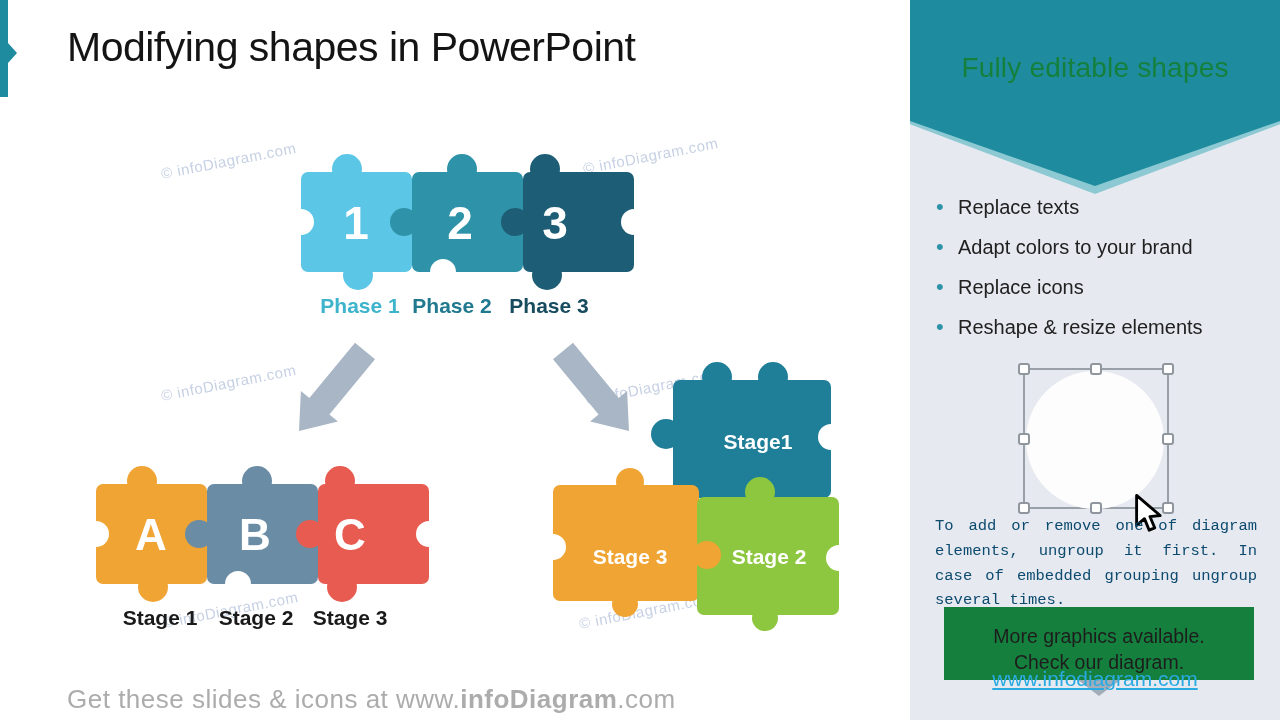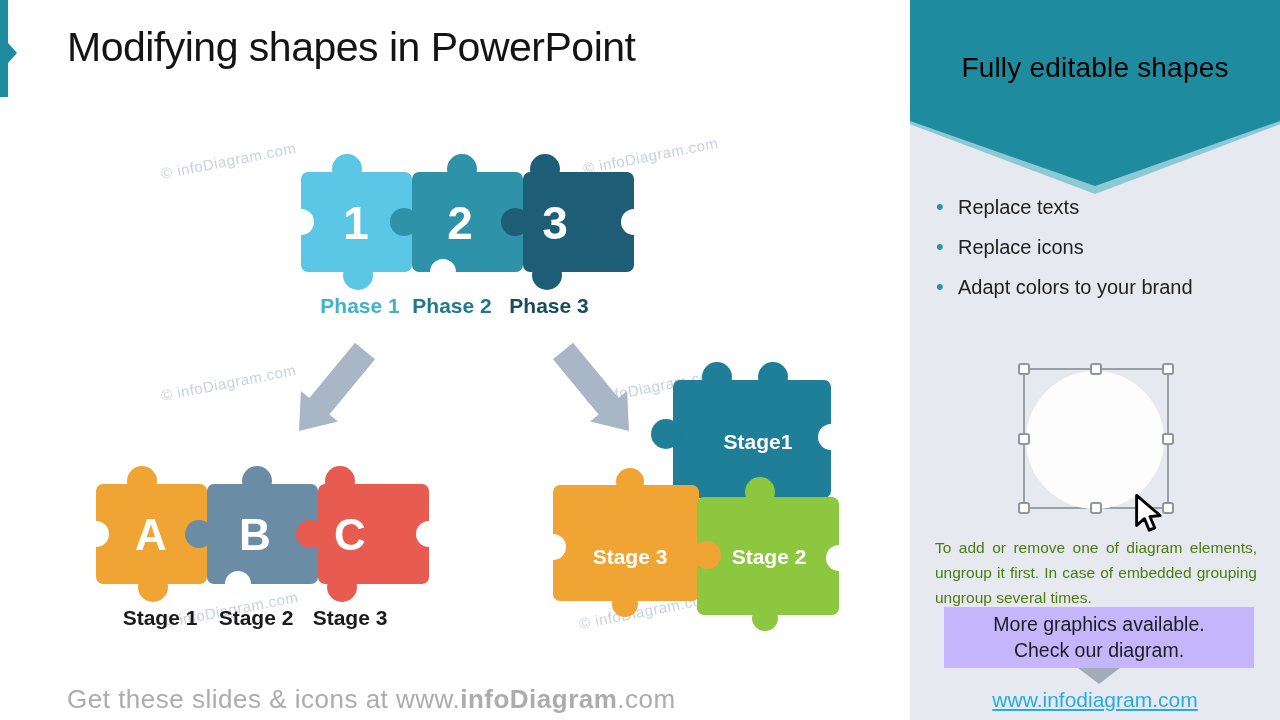--- a/index.html
+++ b/index.html
@@ -36,21 +36,21 @@
   .hdr-edge {
     position:absolute; left:0; top:0; width:100%; height:194px; background:#8cc9d3;
     clip-path:polygon(0 0,100% 0,100% 64%,50% 100%,0 64%);
   }
   .hdr-main {
     position:absolute; left:0; top:0; width:100%; height:186px; background:#1e8c9e;
     clip-path:polygon(0 0,100% 0,100% 65%,50% 100%,0 65%);
   }
   .hdr-text {
     position:absolute; left:0; top:52px; width:100%; text-align:center;
-    color:#000000; font-size:28px; font-weight:400; letter-spacing:0.2px;
+    color:#15803d; font-size:28px; font-weight:400; letter-spacing:0.2px;
   }
   .bullets { position:absolute; left:24px; top:196px; margin:0; padding:0; list-style:none; width:330px; }
   .bullets li {
     position:relative; padding-left:24px; font-size:20px; color:#212121; margin-bottom:17px; line-height:23px;
   }
   .bullets li::before { content:"\2022"; position:absolute; left:2px; top:-1px; color:#2e93a8; font-size:22px; }
 
   .selbox {
     position:absolute; left:113px; top:368px; width:146px; height:141px;
     border:2px solid #99a0a8; box-sizing:border-box;
@@ -63,33 +63,33 @@
     position:absolute; width:12px; height:12px; background:#ffffff;
     border:2px solid #8f969e; border-radius:3px; box-sizing:border-box;
   }
   .hd.nw{left:-7px;top:-7px}.hd.n{left:calc(50% - 6px);top:-7px}.hd.ne{right:-7px;top:-7px}
   .hd.w{left:-7px;top:calc(50% - 6px)}.hd.e{right:-7px;top:calc(50% - 6px)}
   .hd.sw{left:-7px;bottom:-7px}.hd.s{left:calc(50% - 6px);bottom:-7px}.hd.se{right:-7px;bottom:-7px}
 
   .cursor { position:absolute; left:224px; top:494px; }
 
   .note {
-    position:absolute; left:25px; top:536px; width:322px;
-    font-size:15.5px; line-height:1.6; color:#4d7c0f; text-align:justify;
+    position:absolute; left:25px; top:514px; width:322px;
+    font-size:15.5px; line-height:1.6; color:#0c4a6e; text-align:justify;font-family:Liberation Mono, monospace;
   }
   .callout {
-    position:absolute; left:34px; top:607px; width:310px; background:#c4b5fd;
-    text-align:center; font-size:19.5px; color:#1d1d1d; line-height:26px; padding:4px 0 5px 0;
+    position:absolute; left:34px; top:607px; width:310px; background:#15803d;
+    text-align:center; font-size:19.5px; color:#1d1d1d; line-height:26px; padding:16px 0 5px 0;
   }
   .callout::after {
     content:""; position:absolute; left:50%; margin-left:-21px; top:100%;
     border-style:solid; border-color:transparent; border-width:16px 21px 0 21px;
     border-top-color:#a3adba;
   }
-  .linkwrap { position:absolute; left:0; top:688px; width:100%; text-align:center; }
+  .linkwrap { position:absolute; left:0; top:667px; width:100%; text-align:center; }
   .linkwrap a { color:#29abe2; font-size:21px; text-decoration:underline; }
 
   
   .footer {
     position:absolute; left:67px; top:684px; font-size:26px; color:#acacac; letter-spacing:0.5px;text-align:center;
   }
   .footer .brand { font-weight:bold; }
 </style>
 </head>
 <body>
@@ -206,22 +206,23 @@
 
   <div class="footer"><span>Get these slides &amp; icons at www.</span><span class="brand">infoDiagram</span><span>.com</span></div>
 
   <div class="sidebar">
     <div class="hdr-edge"></div>
     <div class="hdr-main"></div>
     <div class="hdr-text">Fully editable shapes</div>
 
     <ul class="bullets">
       <li>Replace texts</li>
+      <li>Adapt colors to your brand</li>
       <li>Replace icons</li>
-      <li>Adapt colors to your brand</li>
+      <li>Reshape &amp; resize elements</li>
     </ul>
 
     <div class="selbox">
       <div class="selcircle"></div>
       <div class="hd nw"></div>
       <div class="hd n"></div>
       <div class="hd ne"></div>
       <div class="hd w"></div>
       <div class="hd e"></div>
       <div class="hd sw"></div>

